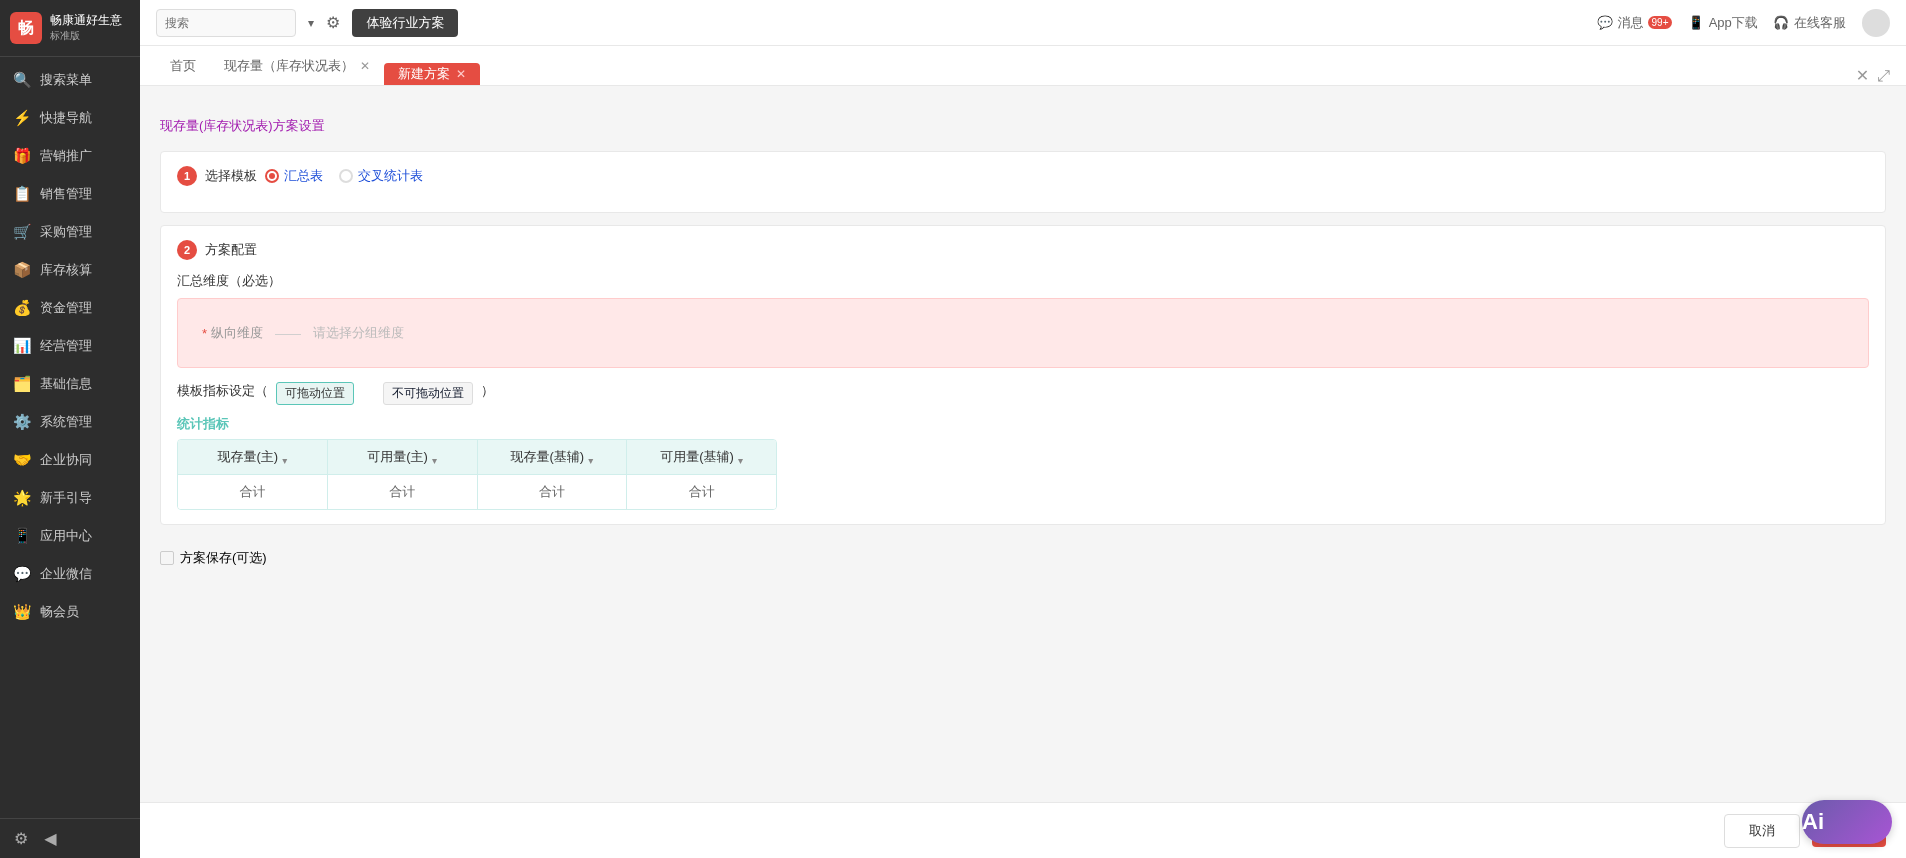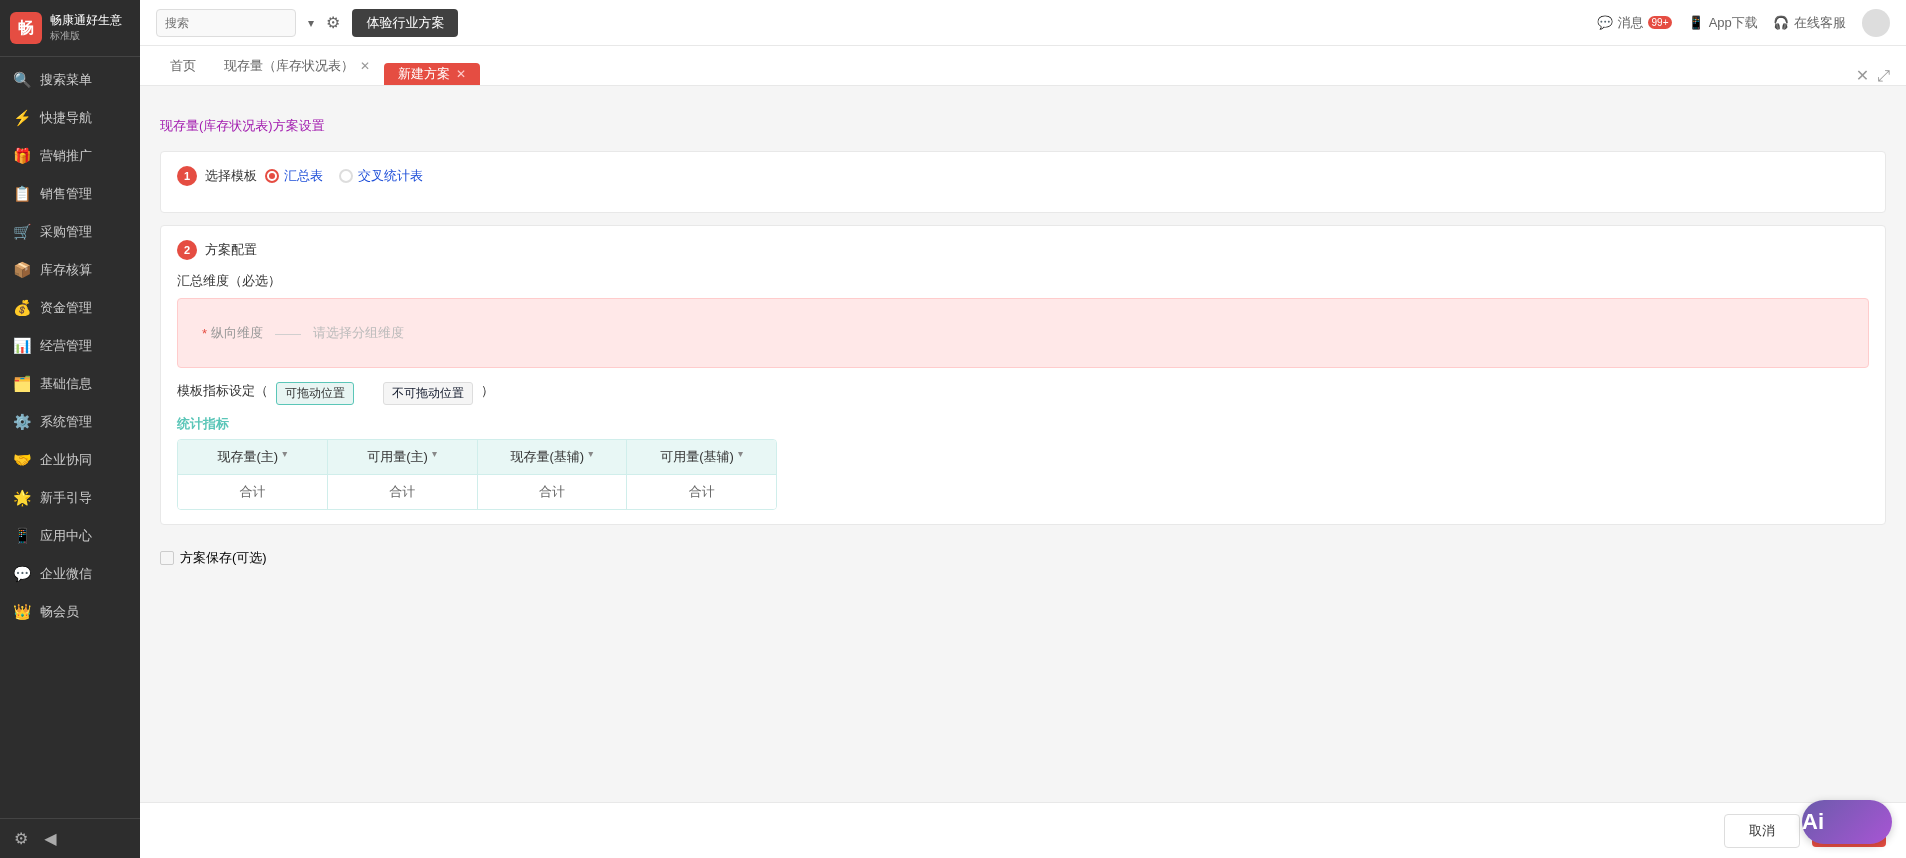--- a/index.html
+++ b/index.html
@@ -246,21 +246,21 @@
       width: 600px;
     }
     .stats-table-header {
       display: flex;
       background: #e8f7f5;
     }
     .stats-col {
       flex: 1;
       padding: 8px 12px;
       display: flex;
-      align-items: flex-start;
+      align-items: flex-end;
       justify-content: center;
       gap: 4px;
       border-right: 1px solid #d0eeeb;
       font-size: 13px;
       color: #333;
       cursor: pointer;
     }
     .stats-col:last-child { border-right: none; }
     .stats-table-body {
       display: flex;

